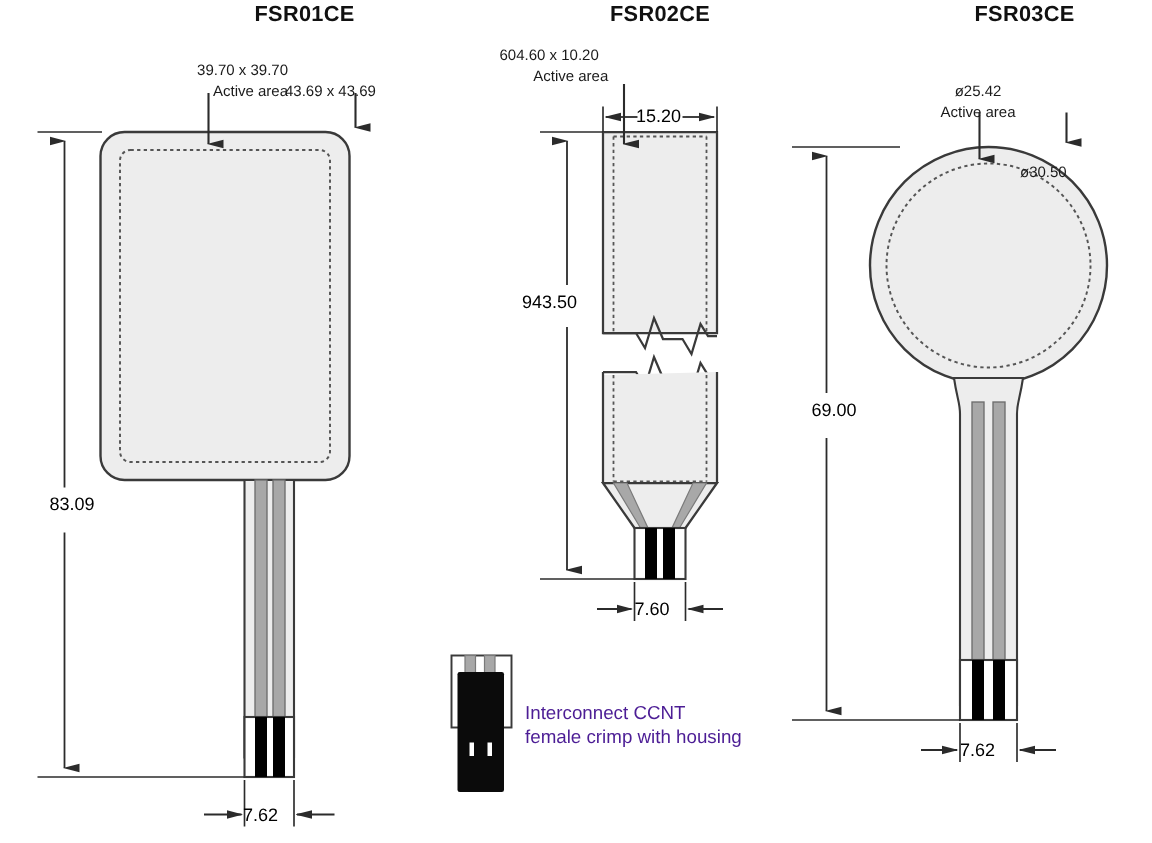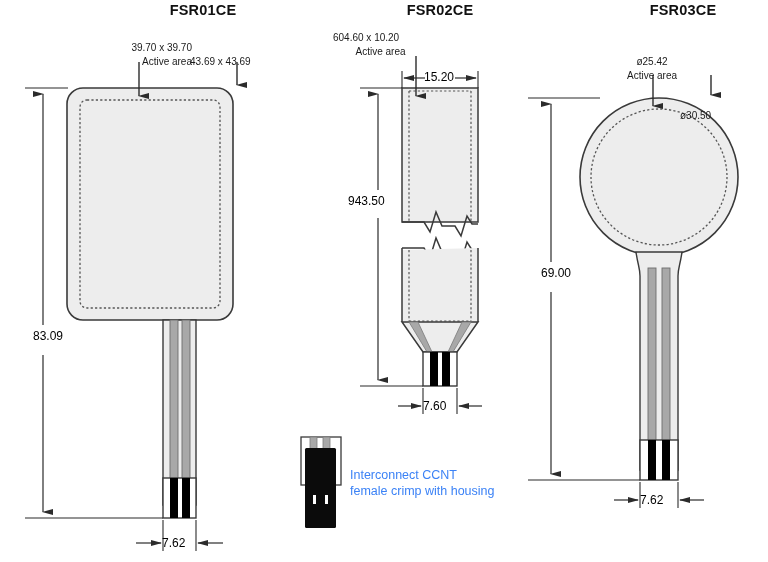--- a/index.html
+++ b/index.html
@@ -42,21 +42,21 @@
     position: absolute;
     font-size: 12px;
     line-height: 14px;
     color: #000000;
     white-space: nowrap;
   }
   .note {
     position: absolute;
     font-size: 12.5px;
     line-height: 15px;
-    color: #3b82f6;
+    color: #4c1d95;
     white-space: pre;
   }
   .ctr { transform: translateX(-50%); }
 </style>
 </head>
 <body>
 
 <svg id="sheet" viewBox="0 0 768 562" xmlns="http://www.w3.org/2000/svg">
 
   <defs>

